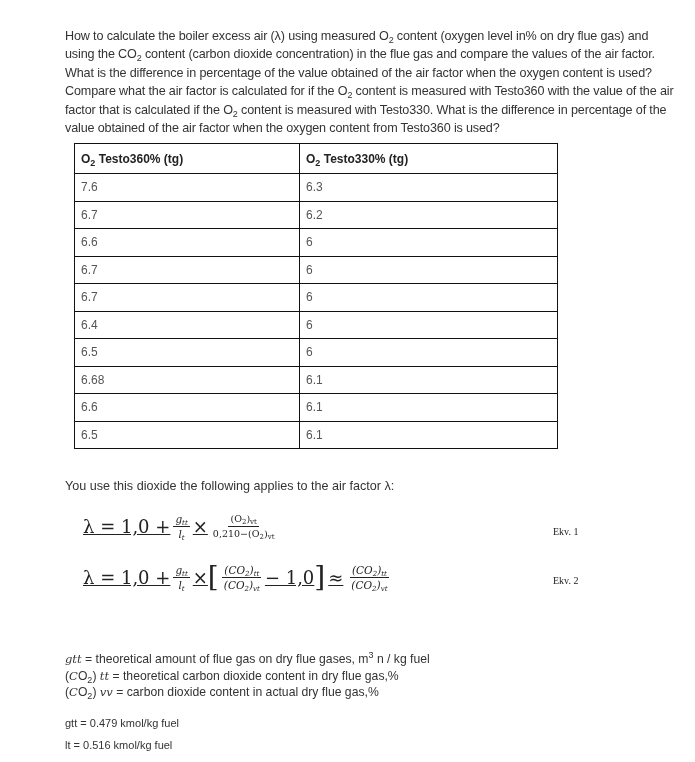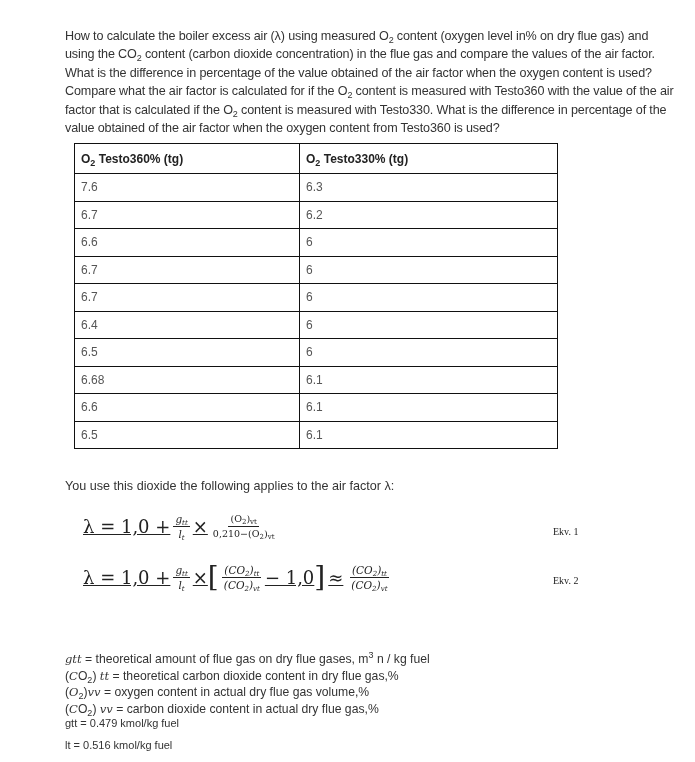--- a/index.html
+++ b/index.html
@@ -161,20 +161,19 @@
   <span class="frac">
     <span class="num"><span>(CO</span><sub>2</sub><span>)</span><sub>tt</sub></span>
     <span class="den"><span>(CO</span><sub>2</sub><span>)</span><sub>vt</sub></span>
   </span>
 </div>
 <div class="eq-label l2">Ekv. 2</div>
 
 <div class="defs">
   <div><span class="var">gtt</span><span> = theoretical amount of flue gas on dry flue gases, m</span><sup>3</sup><span> n / kg fuel</span></div>
   <div><span>(</span><span class="var">C</span><span>O</span><sub>2</sub><span>) </span><span class="var">tt</span><span> = theoretical carbon dioxide content in dry flue gas,%</span></div>
-  <div><span>(</span><span class="var">O</span><sub>2</sub><span>)</span><span class="var">vv</span><span> = oxygen content in actual dry flue gas volume,%</span></div>
   <div><span>(</span><span class="var">C</span><span>O</span><sub>2</sub><span>) </span><span class="var">vv</span><span> = carbon dioxide content in actual dry flue gas,%</span></div>
 </div>
 
 <div class="given">
   <div>gtt = 0.479 kmol/kg fuel</div>
   <div>lt = 0.516 kmol/kg fuel</div>
 </div>
 
 </body></html>

